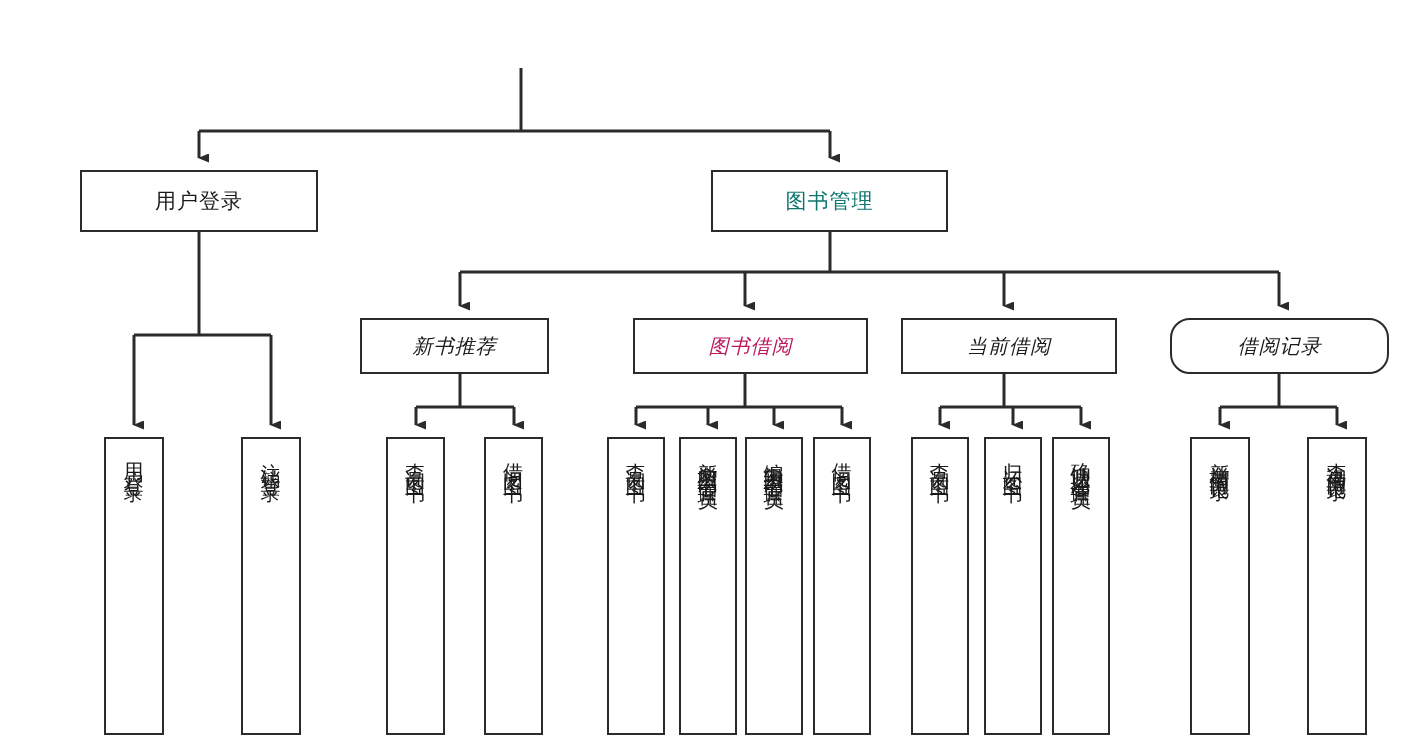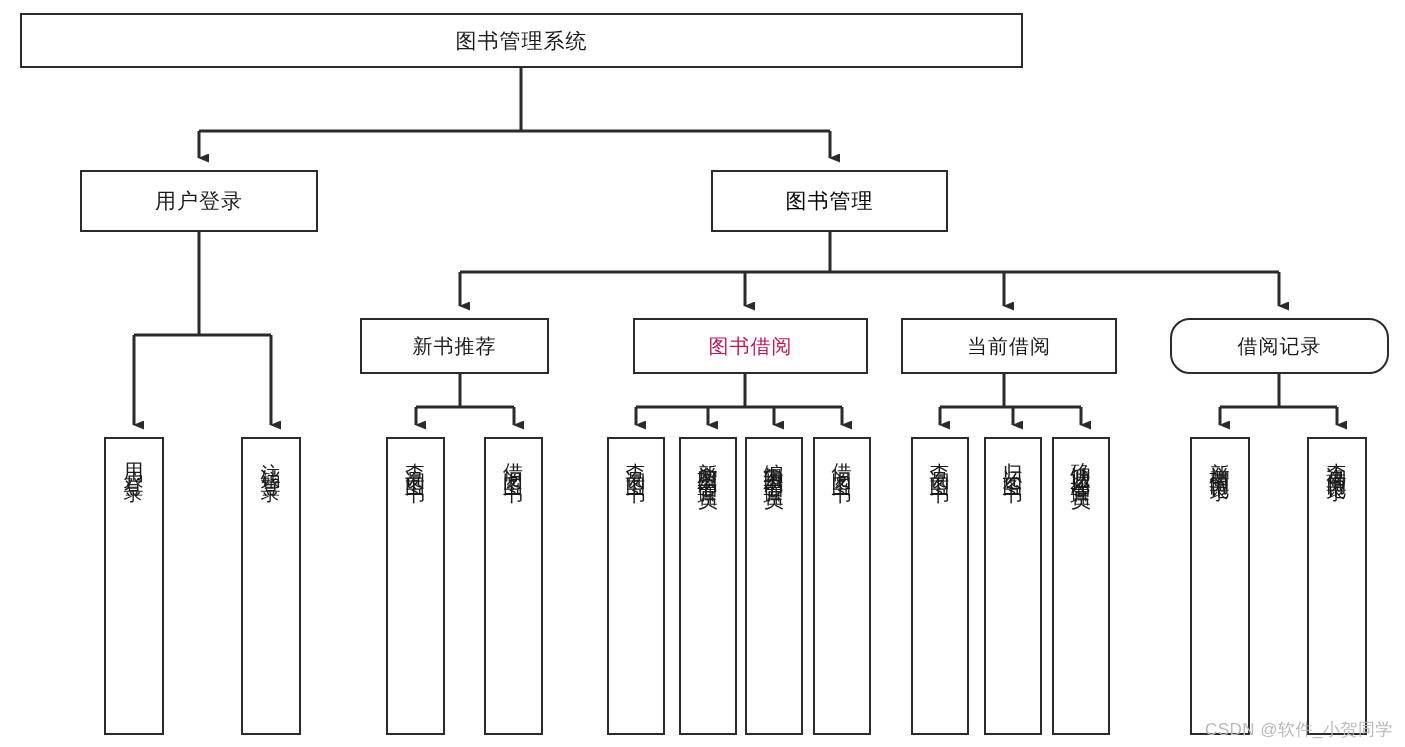--- a/index.html
+++ b/index.html
@@ -36,21 +36,21 @@
     justify-content: center;
     color: #1a1a1a;
   }
   .node-h {
     font-size: 21px;
     letter-spacing: 1px;
     white-space: nowrap;
   }
   .node-root .node-label { font-size: 21px; }
   .node-l1 .node-label { font-size: 21px; }
-  .node-l2 .node-label { font-size: 20px; }
+  .node-l2 .node-label { font-size: 20px; font-style: italic; }
   .node-leaf {
     align-items: flex-start;
     justify-content: center;
     padding-top: 8px;
   }
   .node-leaf .node-label {
     font-size: 20px;
     writing-mode: vertical-rl;
     text-orientation: upright;
     letter-spacing: 7px;
@@ -121,28 +121,25 @@
       <path d="M1013,407 L1013,425" marker-end="url(#arrowhead)"></path>
       <path d="M1081,407 L1081,425" marker-end="url(#arrowhead)"></path>
 
       <path d="M1279,374 L1279,407"></path>
       <path d="M1220,407 L1337,407"></path>
       <path d="M1220,407 L1220,425" marker-end="url(#arrowhead)"></path>
       <path d="M1337,407 L1337,425" marker-end="url(#arrowhead)"></path>
     </g>
   </svg>
 
-  <div class="node node-h node-root" style="left: 20px; top: 13px; width: 1003px; height: 55px; border-color: rgb(43, 43, 43); background: rgb(255, 255, 255); color: rgb(26, 26, 26);">
-    <span class="node-label">图书管理系统</span>
-  </div>
 
   <div class="node node-h node-l1" style="left: 80px; top: 170px; width: 238px; height: 62px; border-color: rgb(43, 43, 43); background: rgb(255, 255, 255); color: rgb(26, 26, 26);">
     <span class="node-label">用户登录</span>
   </div>
-  <div class="node node-h node-l1" style="left: 711px; top: 170px; width: 237px; height: 62px; border-color: rgb(43, 43, 43); background: rgb(255, 255, 255); color: #000000;">
+  <div class="node node-h node-l1" style="left: 711px; top: 170px; width: 237px; height: 62px; border-color: rgb(43, 43, 43); background: rgb(255, 255, 255); color: #0f766e;">
     <span class="node-label">图书管理</span>
   </div>
 
   <div class="node node-h node-l2" style="left: 360px; top: 318px; width: 189px; height: 56px; border-color: rgb(43, 43, 43); background: rgb(255, 255, 255); color: rgb(26, 26, 26);">
     <span class="node-label">新书推荐</span>
   </div>
   <div class="node node-h node-l2" style="left: 633px; top: 318px; width: 235px; height: 56px; border-color: rgb(43, 43, 43); background: rgb(255, 255, 255); color: #be185d;">
     <span class="node-label">图书借阅</span>
   </div>
   <div class="node node-h node-l2" style="left: 901px; top: 318px; width: 216px; height: 56px; border-color: rgb(43, 43, 43); background: rgb(255, 255, 255); color: rgb(26, 26, 26); justify-content: center;">
@@ -185,15 +182,14 @@
   <div class="node node-leaf leaf-tall" style="left: 1052px; top: 437px; width: 58px; height: 298px; border-color: rgb(43, 43, 43); background: rgb(255, 255, 255); color: rgb(26, 26, 26);">
     <span class="node-label">确认归还（管理员）</span>
   </div>
   <div class="node node-leaf leaf-tall" style="left: 1190px; top: 437px; width: 60px; height: 298px; border-color: rgb(43, 43, 43); background: rgb(255, 255, 255); color: rgb(26, 26, 26);">
     <span class="node-label">新增借阅记录</span>
   </div>
   <div class="node node-leaf leaf-tall" style="left: 1307px; top: 437px; width: 60px; height: 298px; border-color: rgb(43, 43, 43); background: rgb(255, 255, 255); color: rgb(26, 26, 26);">
     <span class="node-label">查询借阅记录</span>
   </div>
 
-  <div id="watermark" style="color: rgb(185, 185, 185);">CSDN @软件_小贺同学</div>
 
 </div>
 
 </body></html>

